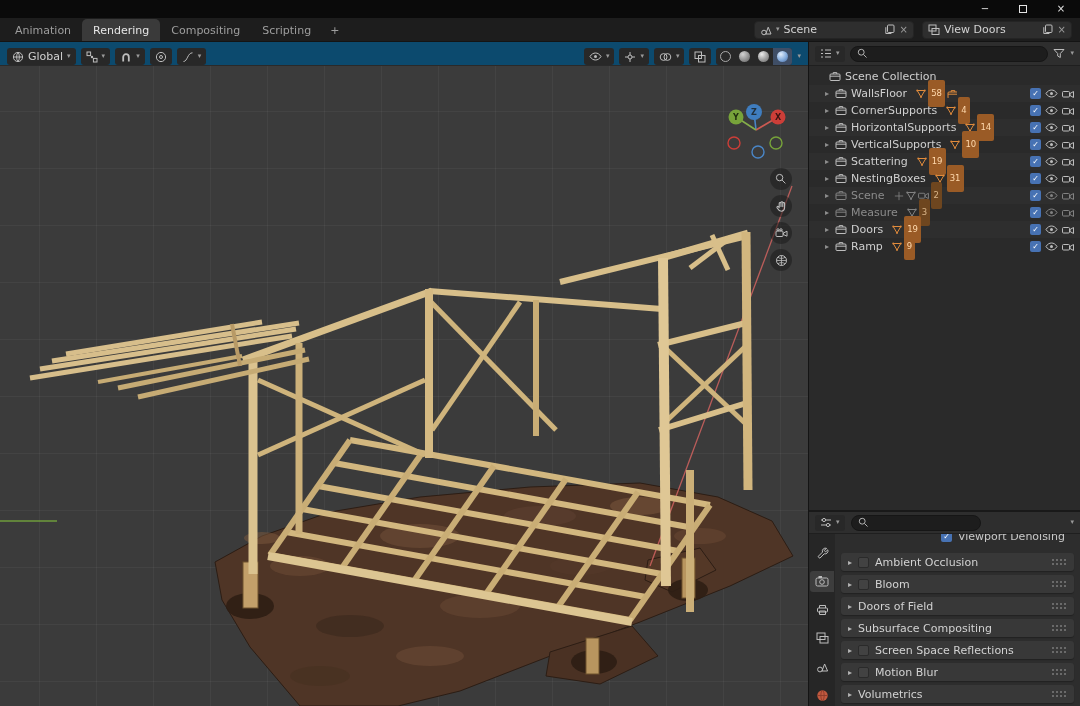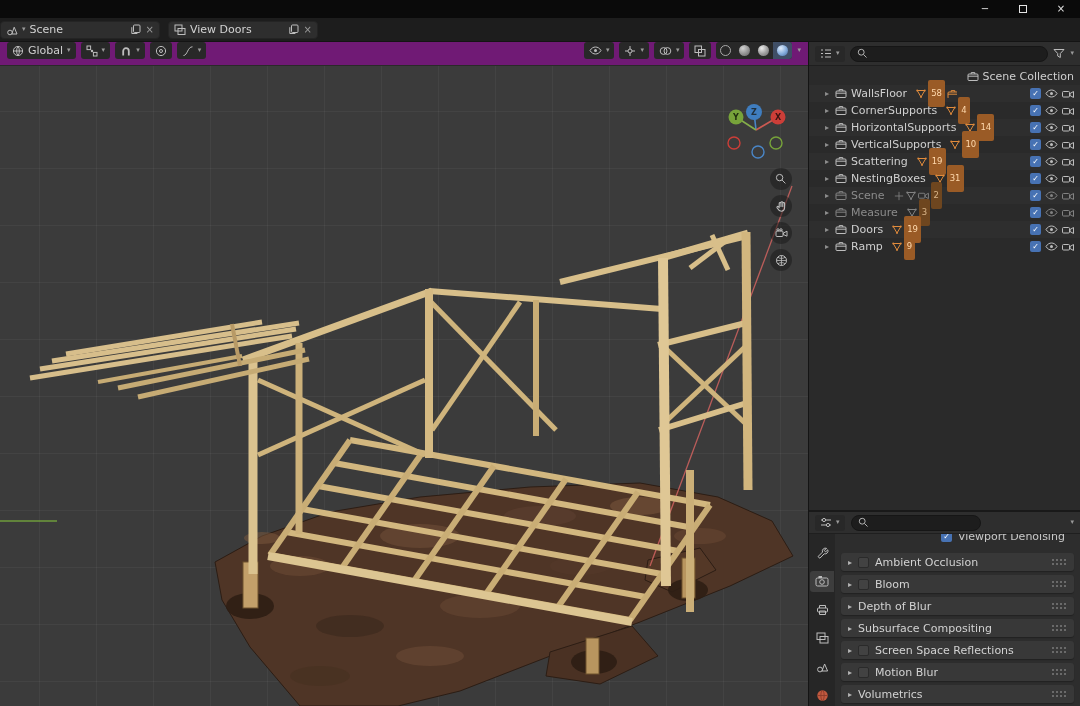--- a/index.html
+++ b/index.html
@@ -24,21 +24,21 @@
   .chev { font-size:7px; color:#9a9a9a; line-height:1; }
   .xmark { color:#9a9a9a; font-size:10px; }
   .ic { color:#bdbdbd; display:block; }
   .ic.orange { color:#e08b3c; }
 
   
   .main { flex:1; display:flex; min-height:0; }
 
   
   .viewport { width:808px; position:relative; background:#3b3b3b; }
-  .vp-header { height:24px; background:#701a75; border-bottom:1px solid #2a2a2a; display:flex; align-items:flex-start; justify-content:space-between; padding:0 7px; position:relative; z-index:3; }
+  .vp-header { height:24px; background:#0c4a6e; border-bottom:1px solid #2a2a2a; display:flex; align-items:flex-end; justify-content:space-between; padding:0 7px; position:relative; z-index:3; }
   .vph-left,.vph-right { display:flex; align-items:center; gap:5px; }
   .w { height:17px; background:#282828; border-radius:3px; display:flex; align-items:center; gap:4px; padding:0 5px; color:#d0d0d0; }
   .shading-group { height:17px; background:#282828; border-radius:3px; display:flex; align-items:center; overflow:hidden; }
   .shade-seg { width:19px; height:17px; display:flex; align-items:center; justify-content:center; }
   .shade-seg.active { background:#3f4e66; }
   .ball { width:11px; height:11px; border-radius:50%; }
   .ball.wire { border:1px solid #a8a8a8; background:transparent; }
   .ball.solid { background:radial-gradient(circle at 35% 30%, #d2d2d2, #8c8c8c 60%, #5f5f5f); }
   .ball.material { background:radial-gradient(circle at 35% 30%, #ececec, #a2a2a2 50%, #666); }
   .ball.rendered { background:radial-gradient(circle at 35% 30%, #e0ecfb, #82aadb 55%, #47679b); }
@@ -56,21 +56,21 @@
 
   
   .right-col { flex:1; display:flex; flex-direction:column; border-left:1px solid #141414; min-width:0; }
 
   
   .outliner { height:468px; background:#2a2a2a; display:flex; flex-direction:column; }
   .ol-header { height:24px; background:#2e2e2e; border-bottom:1px solid #1f1f1f; display:flex; align-items:center; gap:5px; padding:0 6px; }
   .search { flex:1; height:16px; background:#1d1d1d; border:1px solid #161616; border-radius:8px; display:flex; align-items:center; gap:4px; padding:0 6px; min-width:0; }
   .search input { flex:1; min-width:0; background:transparent; border:none; outline:none; color:#d0d0d0; font-family:inherit; font-size:10px; }
   .ol-rows { flex:1; padding-top:2px; overflow:hidden; }
-  .ol-row { height:17px; display:flex; align-items:center; padding:0 6px 0 8px; gap:4px;justify-content:flex-end; }
+  .ol-row { height:17px; display:flex; align-items:center; padding:0 6px 0 8px; gap:4px; }
   .ol-row.child { padding-left:14px; }
   .ol-row:nth-child(even){ background:rgba(255,255,255,.02); }
   .tri { width:8px; color:#8f8f8f; font-size:8px; text-align:center; }
   .ol-label { color:#cfcfcf; white-space:nowrap; }
   .ol-row.dim .ol-label { color:#8b8b8b; }
   .ol-row.dim .ic { color:#828282; }
   .badge { display:flex; align-items:center; gap:2px; margin-left:5px; }
   .count-pill { background:#9a5b26; color:#ffd9ad; font-size:8.5px; border-radius:2px; padding:8px 3px; line-height:11px; }
   .ol-row.dim .count-pill { background:#6e461f; color:#d8b488; }
   .rt { margin-left:auto; display:flex; align-items:center; gap:4px; }
@@ -143,20 +143,27 @@
       </div>
     <div class="win-btn">
         <span class="win-max-glyph"></span>
       </div>
     <div class="win-btn">
         <span>×</span>
       </div>
   </div>
 
   <div class="topbar">
+    <div class="tabs">
+      <div class="tab">Animation</div>
+      <div class="tab active">Rendering</div>
+      <div class="tab">Compositing</div>
+      <div class="tab">Scripting</div>
+      <div class="tab-add">+</div>
+    </div>
     <div class="topbar-right">
       <div class="pill" style="width:160px">
         <svg class="ic" width="12" height="12" viewBox="0 0 12 12">
             <circle cx="4" cy="8.5" r="2.3" fill="none" stroke="currentColor"></circle>
             <path d="M8.2 3.2 11 10H5.8Z" fill="none" stroke="currentColor"></path>
           </svg>
         <span class="chev">▾</span>
         <span class="grow">Scene</span>
         <svg class="ic" width="12" height="11" viewBox="0 0 12 11">
             <use href="#i-pages"></use>
@@ -743,21 +750,21 @@
               <span class="grip"></span>
             </div>
             <div class="panel">
               <span class="panel-arrow">▸</span>
               <span class="cb-off"></span>
               <span class="panel-label">Bloom</span>
               <span class="grip"></span>
             </div>
             <div class="panel">
               <span class="panel-arrow">▸</span>
-              <span class="panel-label">Depth of Blur</span>
+              <span class="panel-label">Doors of Field</span>
               <span class="grip"></span>
             </div>
             <div class="panel">
               <span class="panel-arrow">▸</span>
               <span class="panel-label">Subsurface Compositing</span>
               <span class="grip"></span>
             </div>
             <div class="panel">
               <span class="panel-arrow">▸</span>
               <span class="cb-off"></span>

